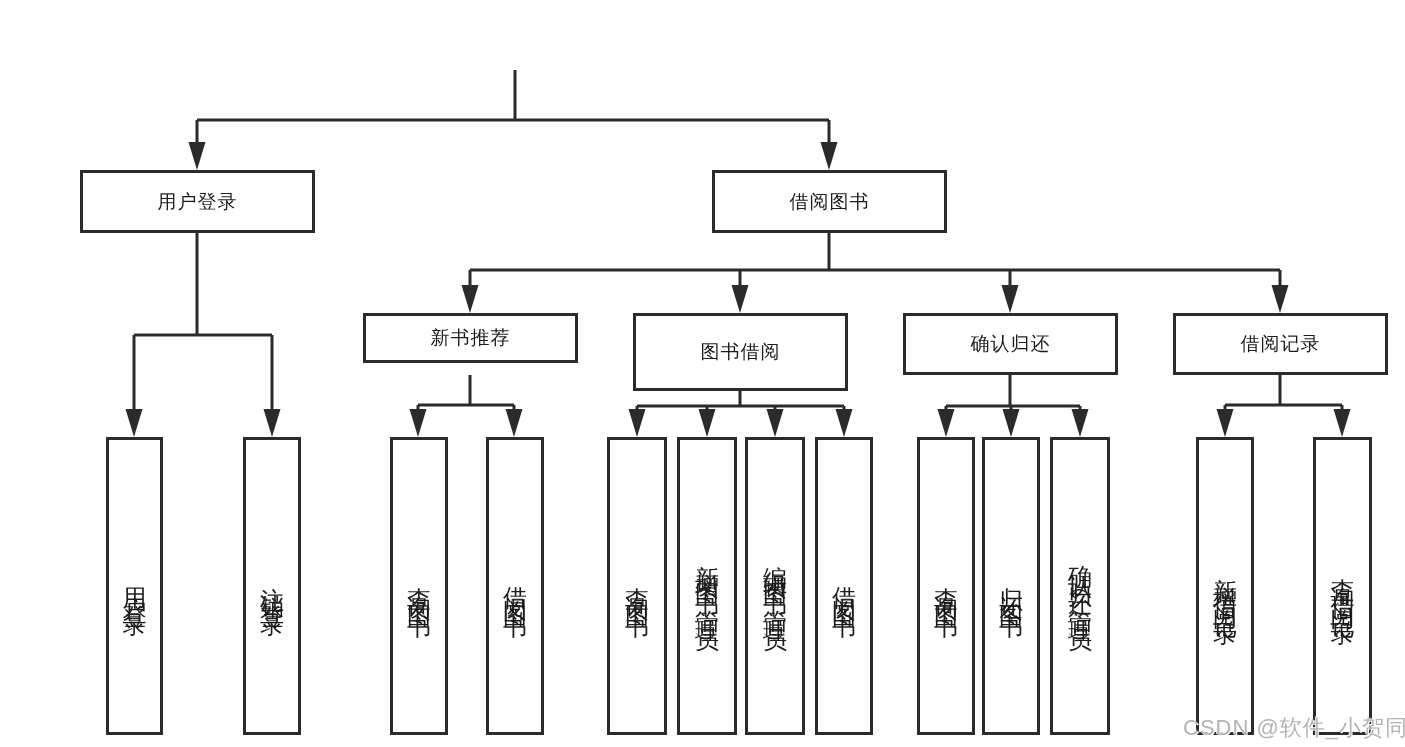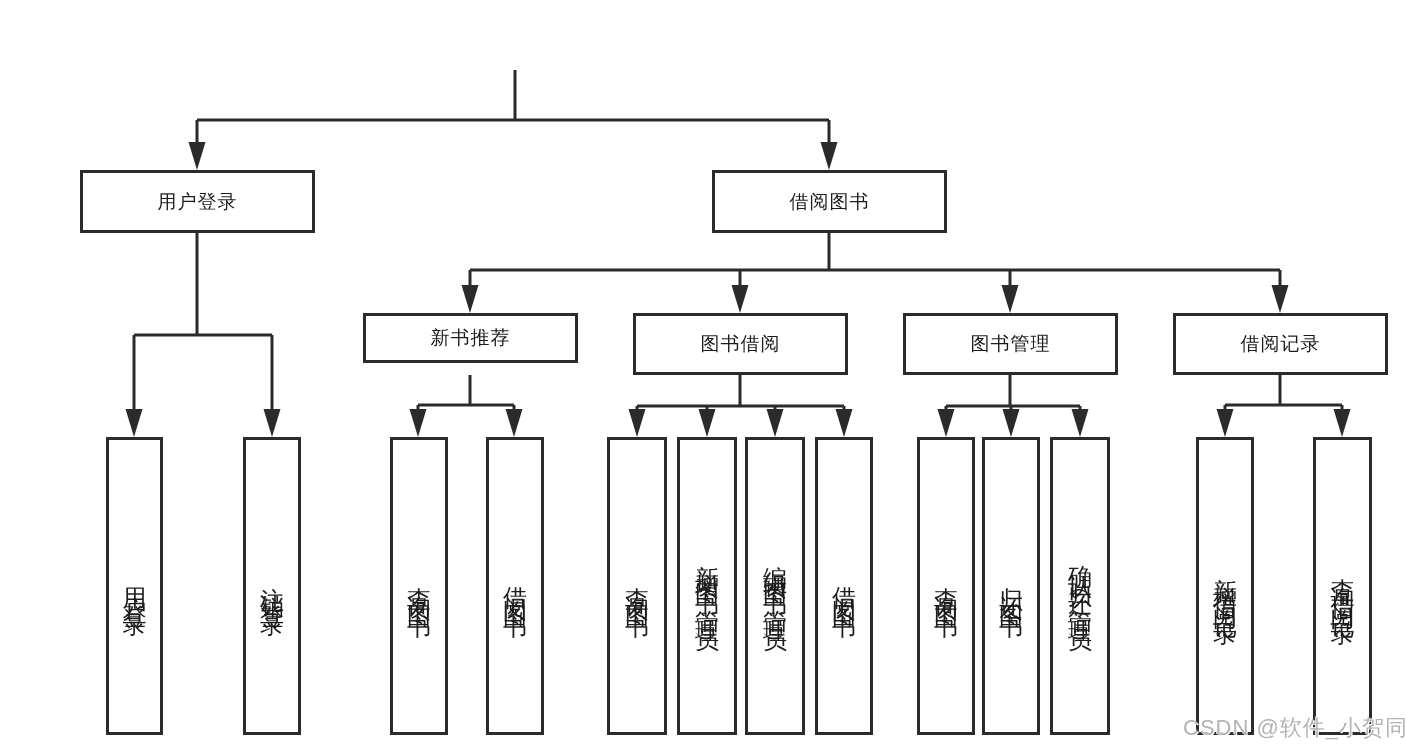--- a/index.html
+++ b/index.html
@@ -75,25 +75,25 @@
   <div class="box h" style="left:80px;top:170px;width:235px;height:63px">
     <span class="label">用户登录</span>
   </div>
   <div class="box h" style="left:712px;top:170px;width:235px;height:63px">
     <span class="label">借阅图书</span>
   </div>
 
   <div class="box h" style="left:363px;top:313px;width:215px;height:50px">
     <span class="label">新书推荐</span>
   </div>
-  <div class="box h" style="left:633px;top:313px;width:215px;height:62px">
+  <div class="box h" style="left:633px;top:313px;width:215px;height:78px">
     <span class="label">图书借阅</span>
   </div>
   <div class="box h" style="left:903px;top:313px;width:215px;height:62px">
-    <span class="label">图书管理</span>
+    <span class="label">确认归还</span>
   </div>
   <div class="box h" style="left:1173px;top:313px;width:215px;height:62px">
     <span class="label">借阅记录</span>
   </div>
 
   <div class="box v" style="left:106px;top:437px;width:57px;height:298px">
     <span class="label">用户登录</span>
   </div>
   <div class="box v" style="left:243px;top:437px;width:58px;height:298px">
     <span class="label">注销登录</span>

